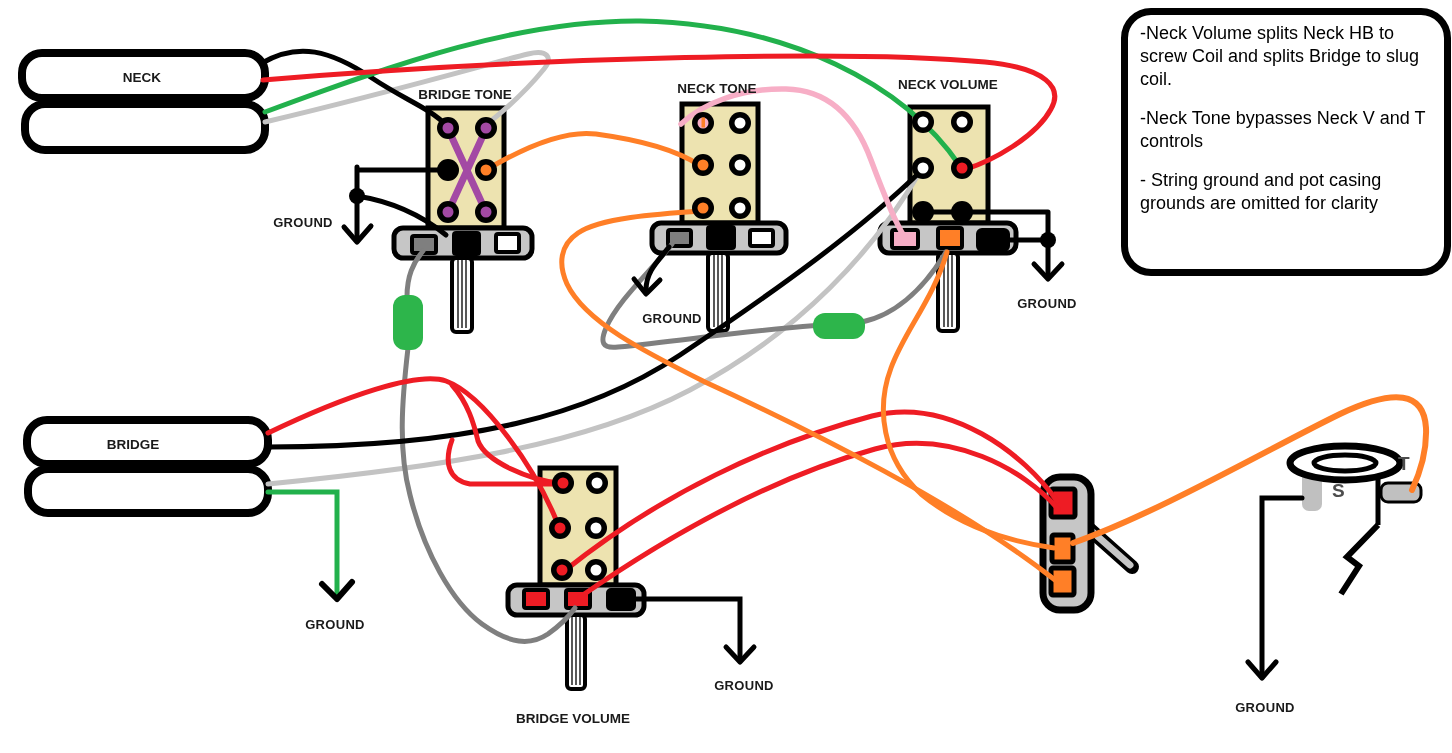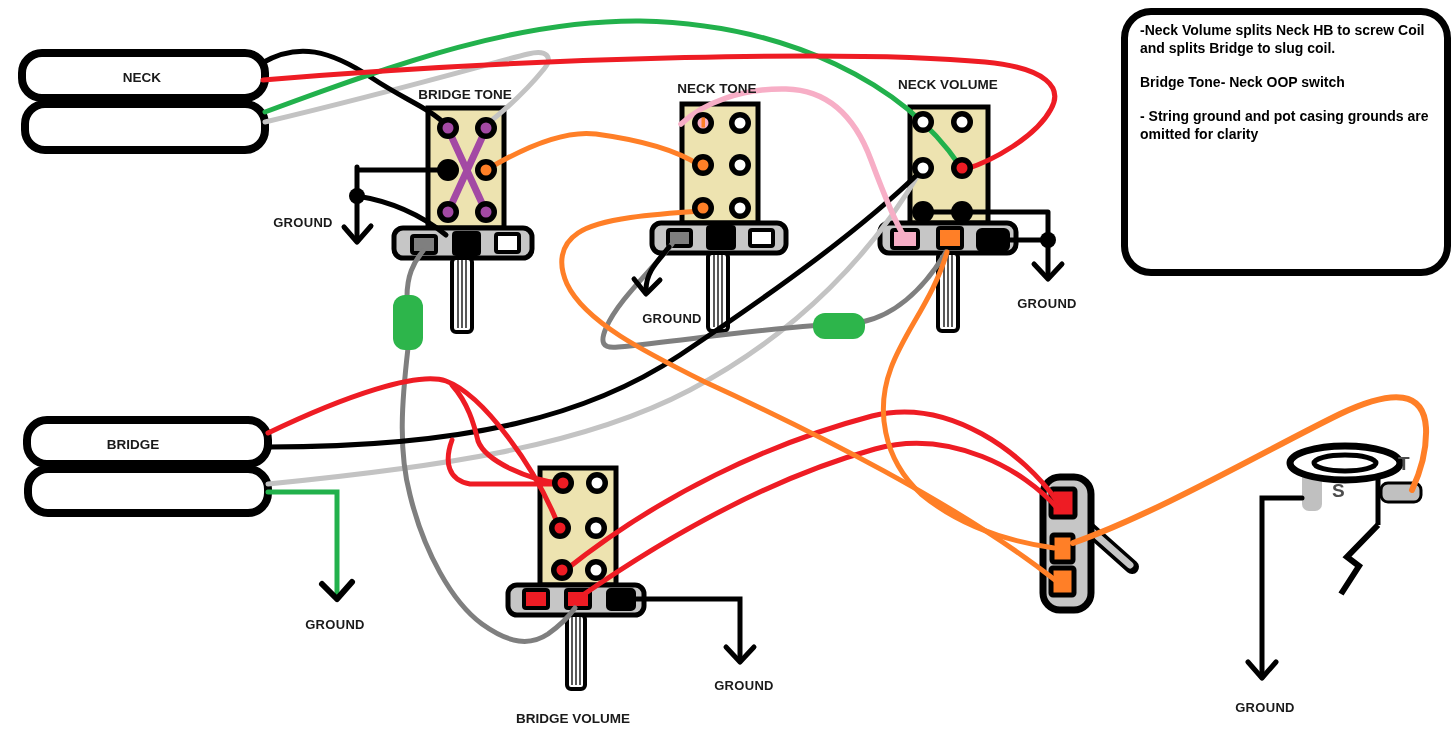--- a/index.html
+++ b/index.html
@@ -5,21 +5,21 @@
   html,body{margin:0;padding:0;background:#ffffff;}
   #stage{position:relative;width:1452px;height:753px;background:#ffffff;overflow:hidden;
          font-family:"Liberation Sans",sans-serif;}
   svg text{font-family:"Liberation Sans",sans-serif;font-weight:bold;fill:#1a1a1a;}
   .potlabel{font-size:13.5px;}
   .gndlabel{font-size:13px;letter-spacing:.3px;}
   .jacklabel{font-size:19px;fill:#4d4d4d;}
   #notebox{position:absolute;left:1121px;top:8px;width:296px;height:247px;
            border:7px solid #000;border-radius:30px;background:#fff;
            padding:7px 8px 0 12px;box-sizing:content-box;}
-  #notebox p{margin:0 0 16px 0;font-size:14px;font-weight:bold;line-height:1.28;color:#000;}
+  #notebox p{margin:0 0 16px 0;font-size:18px;font-weight:normal;line-height:1.28;color:#000;}
 </style>
 </head>
 <body>
 
 <div id="stage">
 <svg width="1452" height="753" viewBox="0 0 1452 753">
 
   <g>
     <rect x="22" y="53" width="243" height="45" rx="20" fill="#fff" stroke="#000" stroke-width="8"></rect>
     <rect x="25" y="104" width="240" height="46" rx="20" fill="#fff" stroke="#000" stroke-width="8"></rect>
@@ -208,16 +208,16 @@
   <text x="335" y="629" text-anchor="middle" class="gndlabel">GROUND</text>
   <text x="744" y="690" text-anchor="middle" class="gndlabel">GROUND</text>
   <text x="1265" y="712" text-anchor="middle" class="gndlabel">GROUND</text>
   <text x="1332" y="497" class="jacklabel">S</text>
   <text x="1398" y="470" class="jacklabel">T</text>
 </svg>
 
   
   <div id="notebox">
     <p>-Neck Volume splits Neck HB to screw Coil and splits Bridge to slug coil.</p>
-    <p>Bridge Tone- Neck OOP switch</p>
+    <p>-Neck Tone bypasses Neck V and T controls</p>
     <p>- String ground and pot casing grounds are omitted for clarity</p>
   </div>
 </div>
 
 </body></html>

